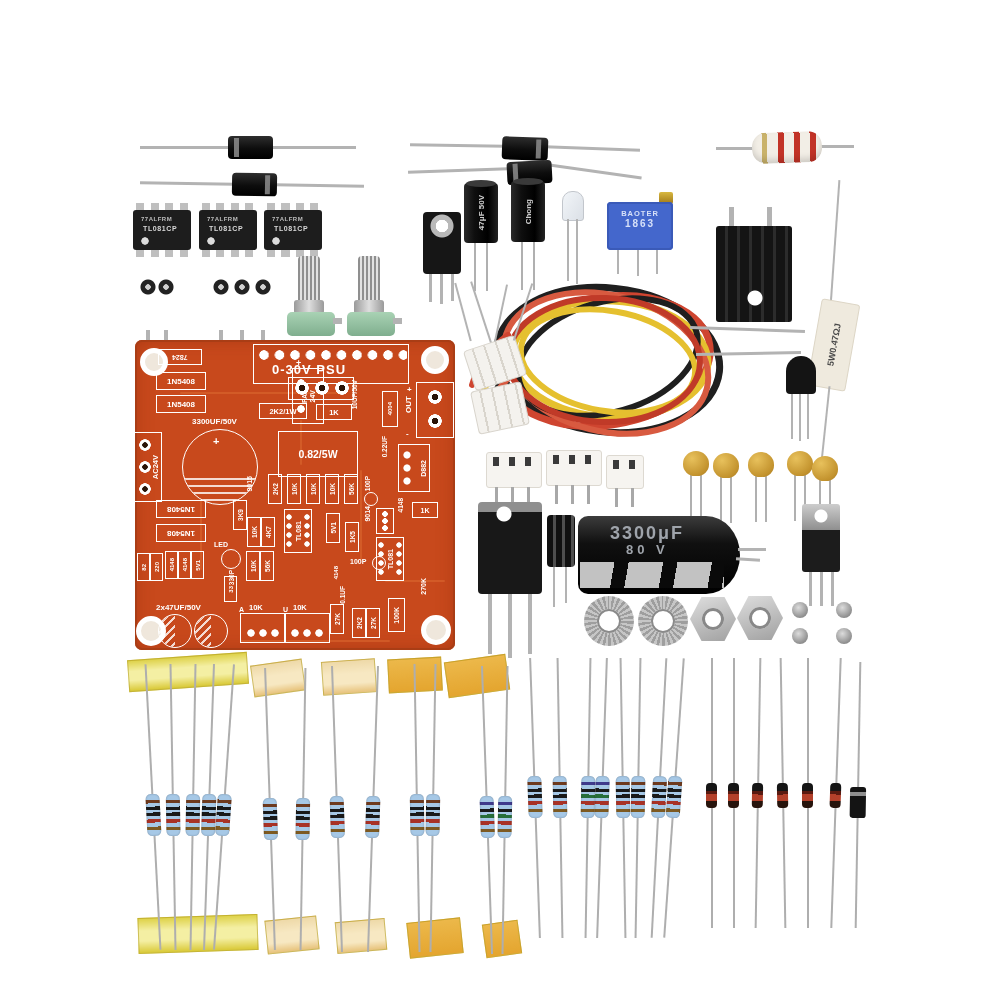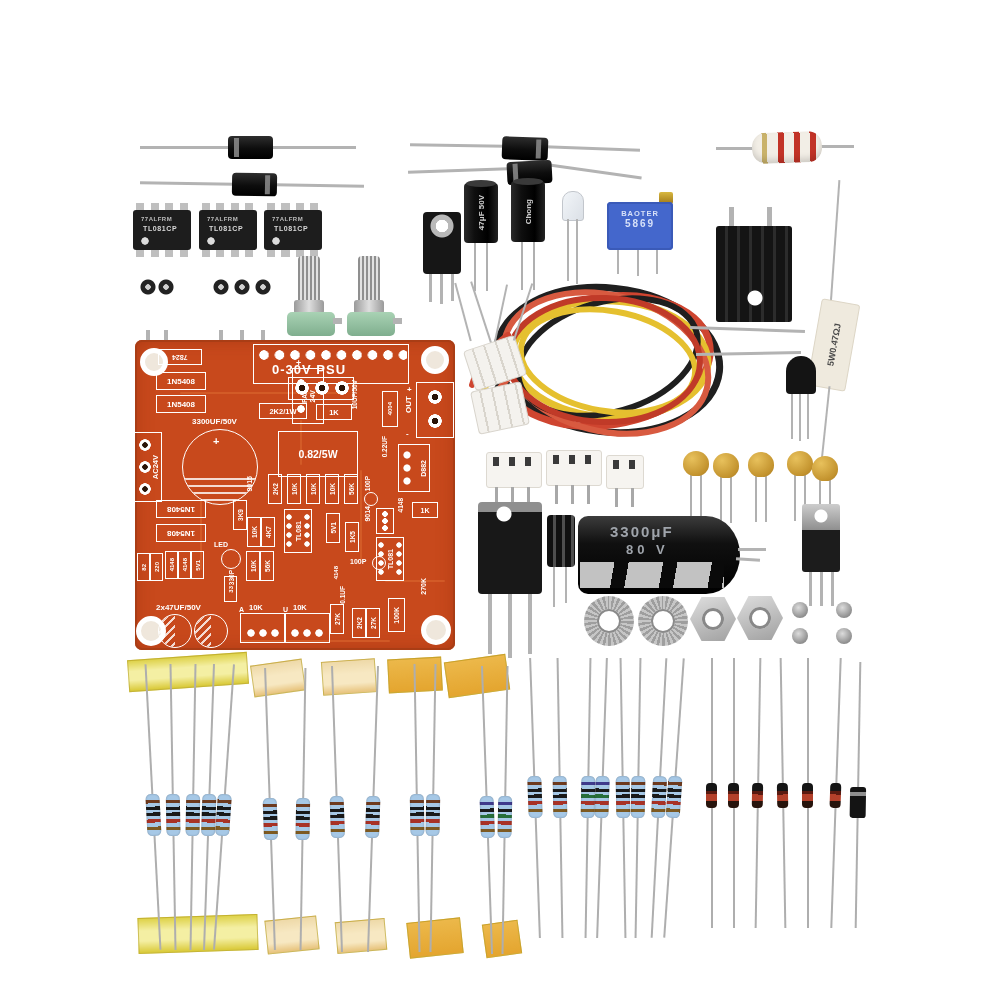--- a/index.html
+++ b/index.html
@@ -146,21 +146,21 @@
   <div style="position:absolute;left:562px;top:191px;width:20px;height:28px;border:1px solid #c2c6cc;border-radius:10px 10px 3px 3px;
        background:linear-gradient(120deg,rgba(240,244,248,.9),rgba(210,216,224,.8))"></div>
   <div class="lead" style="left:567px;top:219px;width:2px;height:62px"></div>
   <div class="lead" style="left:576px;top:219px;width:2px;height:65px"></div>
 
   <div style="position:absolute;left:659px;top:192px;width:14px;height:12px;border-radius:2px;
        background:linear-gradient(180deg,#d8b840,#a07818)"></div>
   <div style="position:absolute;left:607px;top:202px;width:66px;height:48px;background:#4467cc;border-radius:4px;
        box-shadow:inset 0 0 0 2px #3a5ab8;text-align:center">
     <div style="margin-top:7px;font-size:7.5px;font-weight:bold;color:#d6e0f8;letter-spacing:1px">BAOTER</div>
-    <div style="font-size:10px;font-weight:bold;color:#d6e0f8;letter-spacing:2px">5869</div>
+    <div style="font-size:10px;font-weight:bold;color:#d6e0f8;letter-spacing:2px">1863</div>
   </div>
   <div class="lead" style="left:617px;top:250px;width:2px;height:24px"></div>
   <div class="lead" style="left:637px;top:250px;width:2px;height:26px"></div>
   <div class="lead" style="left:656px;top:250px;width:2px;height:24px"></div>
 
   <div class="lead" style="left:729px;top:207px;width:5px;height:22px"></div>
   <div class="lead" style="left:767px;top:207px;width:5px;height:22px"></div>
   <div class="fin" style="left:716px;top:226px;width:76px;height:96px;
        background-image:radial-gradient(circle 8px at 39px 72px,#fff 7px,rgba(0,0,0,0) 8px),repeating-linear-gradient(90deg,#141414 0 9px,#2c2c2c 9px 12px)"></div>
 
@@ -426,21 +426,21 @@
   <div class="lead" style="left:508px;top:594px;width:4px;height:64px"></div>
   <div class="lead" style="left:528px;top:594px;width:4px;height:60px"></div>
 
   <div style="position:absolute;left:547px;top:515px;width:28px;height:52px;border-radius:4px;
        background:repeating-linear-gradient(90deg,#101010 0 6px,#4e4e4e 6px 9px)"></div>
   <div class="lead" style="left:553px;top:567px;width:2px;height:40px"></div>
   <div class="lead" style="left:565px;top:567px;width:2px;height:36px"></div>
 
   <div style="position:absolute;left:578px;top:516px;width:162px;height:78px;border-radius:10px 34px 34px 10px / 10px 39px 39px 10px;
        background:linear-gradient(180deg,#3c3c3c,#101010 35%,#000);overflow:hidden">
-    <span style="position:absolute;left:32px;top:7px;font-size:15px;font-weight:bold;color:#9fa4ab;letter-spacing:2px">3300μF</span>
+    <span style="position:absolute;left:32px;top:7px;font-size:18px;font-weight:bold;color:#9fa4ab;letter-spacing:2px">3300μF</span>
     <span style="position:absolute;left:48px;top:26px;font-size:13px;font-weight:bold;color:#9fa4ab;letter-spacing:4px">80 V</span>
     <div style="position:absolute;left:2px;right:16px;bottom:6px;height:26px;
          background:repeating-linear-gradient(100deg,#c2c2c2 0 34px,#0a0a0a 34px 48px)"></div>
   </div>
   <div class="lead" style="left:738px;top:548px;width:28px;height:3px"></div>
   <div class="lead" style="left:736px;top:558px;width:24px;height:3px;transform:rotate(4deg)"></div>
 
   <div style="position:absolute;left:802px;top:504px;width:38px;height:28px;border-radius:3px 3px 0 0;
        background:linear-gradient(180deg,#cdcdcd,#8a8a8a);
        background-image:radial-gradient(circle 7px at 19px 12px,#fff 6px,rgba(0,0,0,0) 7px),linear-gradient(180deg,#cdcdcd,#8a8a8a)"></div>

